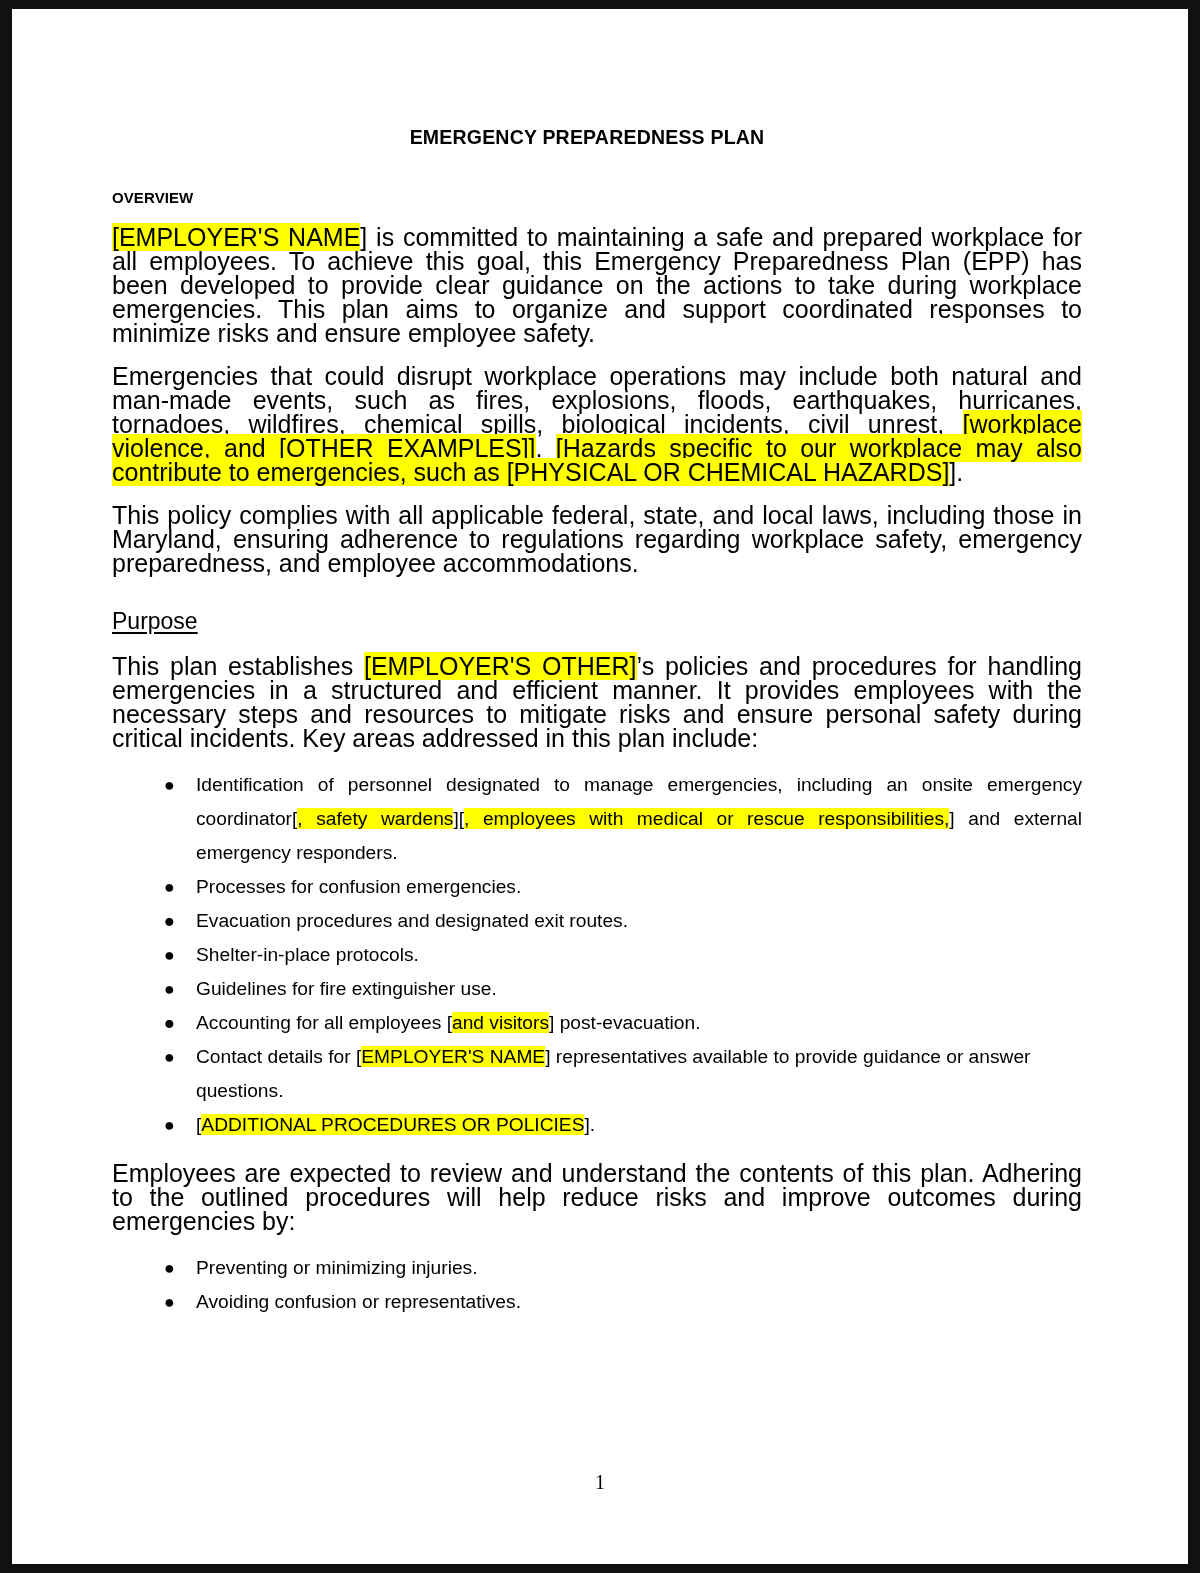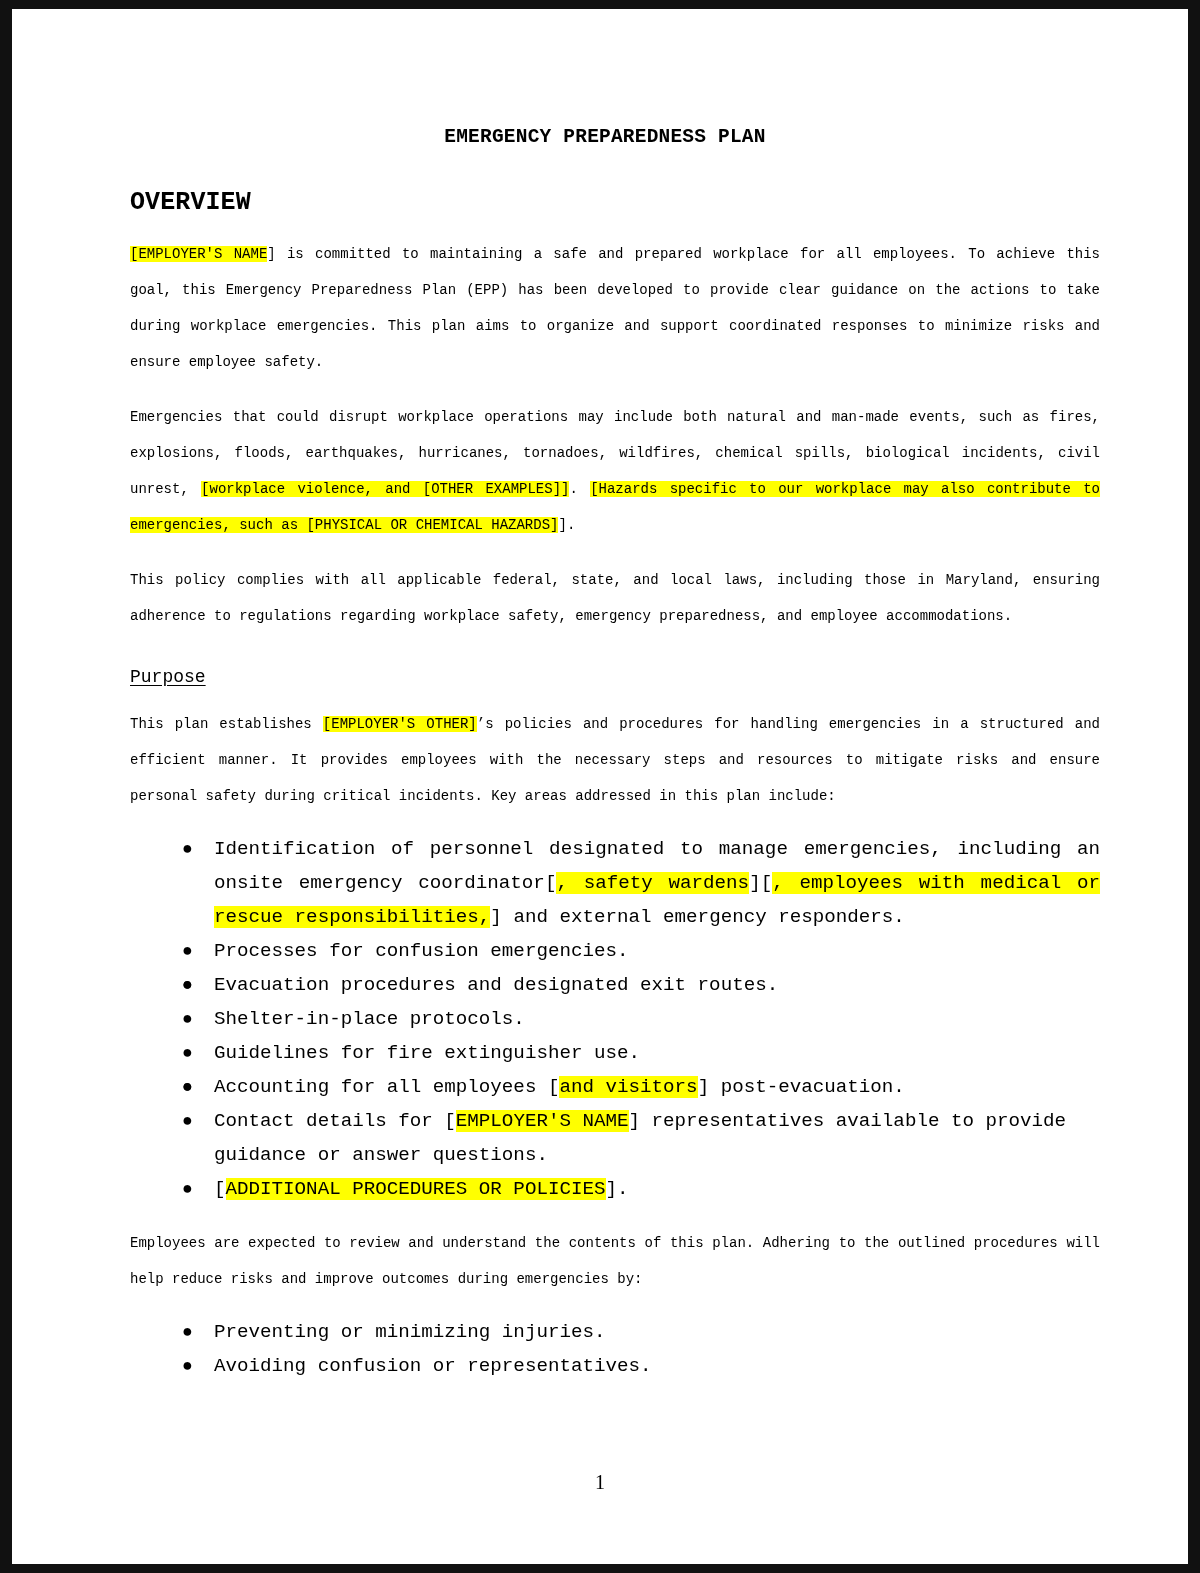--- a/index.html
+++ b/index.html
@@ -27,52 +27,51 @@
   .page-inner {
     position: relative;
     width: 100%;
     height: 100%;
     box-sizing: border-box;
     background: #ffffff;
     border: 2px solid #ffffff;
   }
   .doc-body {
     position: absolute;
-    left: 116px;
+    left: 98px;
     right: 0px;
     top: 0px;
     width: 970px;
-    font-family: Liberation Mono, monospace;
   }
   .doc-title {
     text-align: center;
     font-weight: bold;
     font-size: 19.5px;
     letter-spacing: 0.2px;
     margin: 115px 0 0 0;
     padding-right: 20px;
   }
   h2.section-heading {
     font-weight: bold;
-    font-size: 25px;
+    font-size: 15px;
     margin: 40px 0 0 0;
     padding: 0;
     letter-spacing: 0.1px;
   }
   h3.sub-heading {
     font-weight: normal;
-    font-size: 18px;
+    font-size: 23px;
     margin: 33px 0 0 0;
     padding: 0;
     text-decoration: underline;
     text-underline-offset: 3px;
   }
   p.para {
-    font-size: 14px;
-    line-height: 36px;
+    font-size: 25px;
+    line-height: 24px;
     margin: 19px 0 0 0;
     text-align: justify;
     text-justify: inter-word;
     hyphens: none;
   }
   ul.bullets {
     margin: 18px 0 0 0;
     padding: 0 0 0 0;
     list-style: none;
   }

